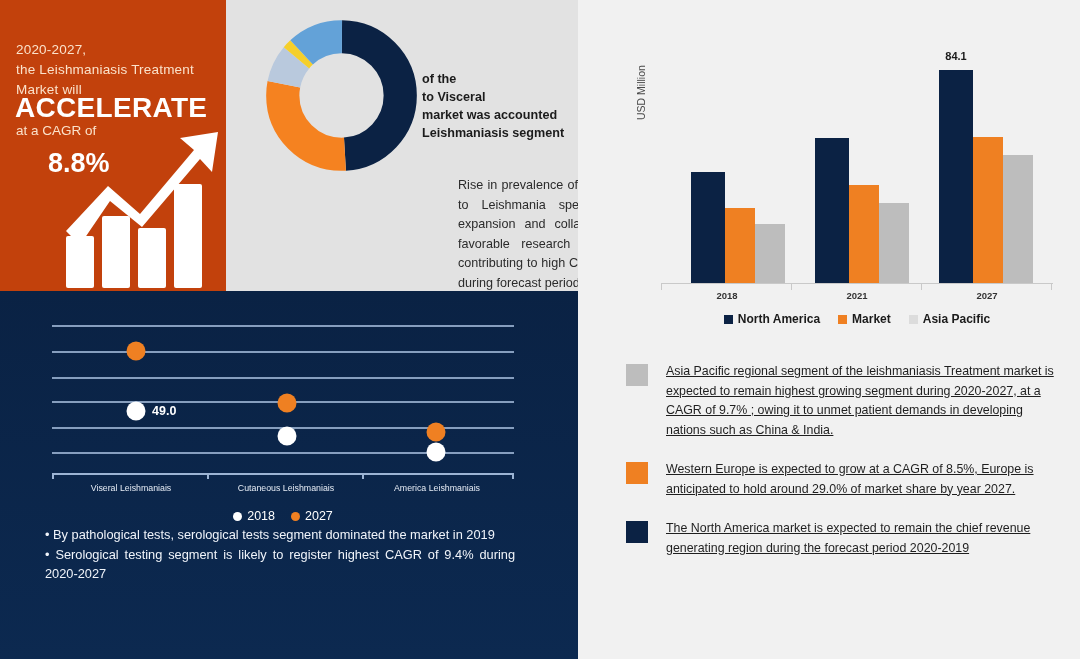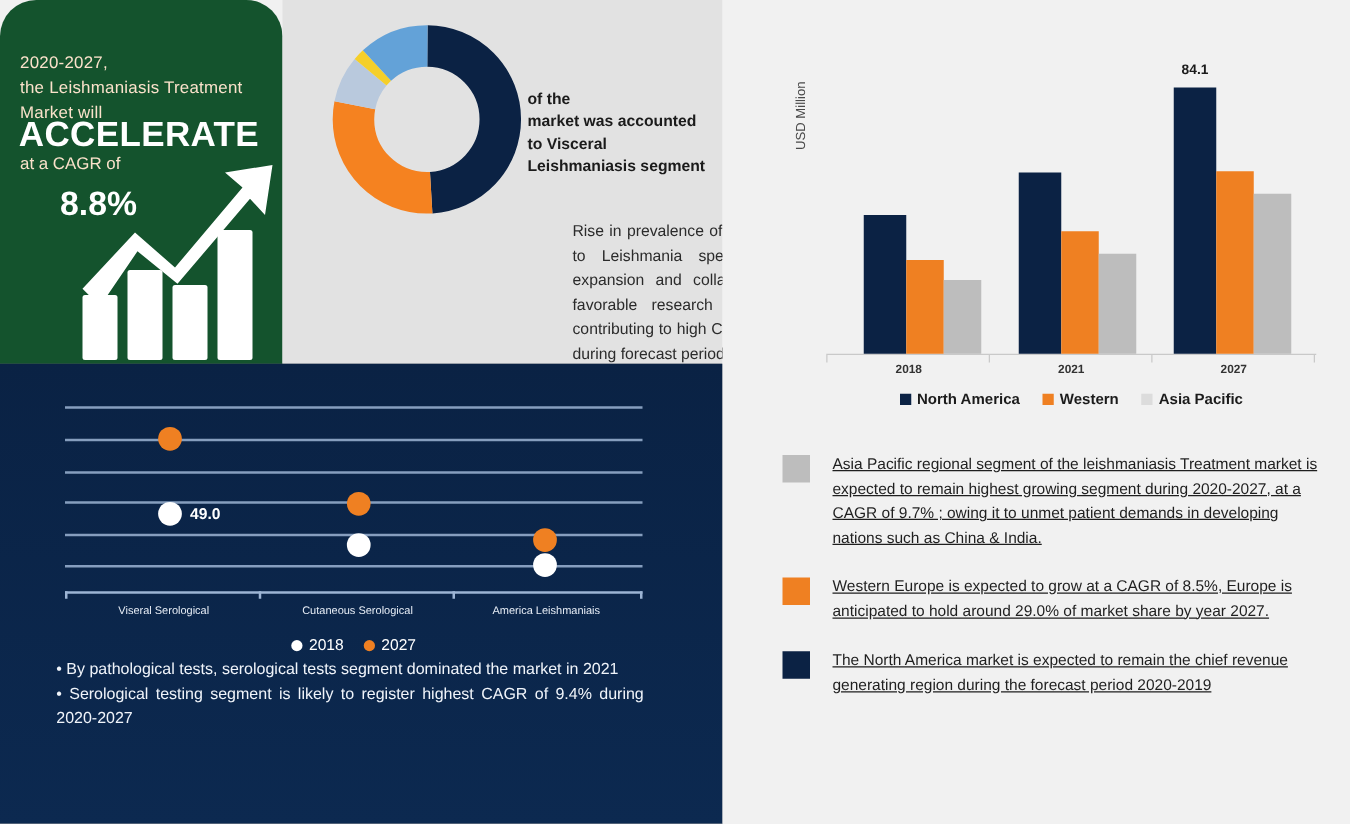--- a/index.html
+++ b/index.html
@@ -12,21 +12,21 @@
     position: relative; width: 1080px; height: 659px;
     background: #f1f1f1;
   }
 
   
   .left-col { position: absolute; left: 0; top: 0; width: 578px; height: 659px; }
 
   
   .hero {
     position: absolute; left: 0; top: 0; width: 226px; height: 377px;
-    background: #14532d; overflow: hidden; border-radius: 29px;
+    background: #c2410c; overflow: hidden;
   }
   .hero-lines {
     position: absolute; left: 16px; top: 40px; width: 200px;
     color: #fbe2cb; font-size: 13.5px; line-height: 20px; letter-spacing: .2px;
   }
   .hero-accelerate {
     position: absolute; left: 15px; top: 92px;
     color: #ffffff; font-size: 28px; font-weight: bold; letter-spacing: .3px;
   }
   .hero-cagr {
@@ -57,21 +57,21 @@
   }
   .donut-para {
     position: absolute; left: 232px; top: 176px; width: 334px;
     font-size: 12.6px; color: #2b2b2b; line-height: 19.5px;
     text-align: justify;
   }
 
   
   .navy {
     position: absolute; left: 0; top: 291px; width: 578px; height: 368px;
-    background: #737373;
+    background: #701a75;
   }
   .navy-inner { position: absolute; inset: 0; background: linear-gradient(180deg,#0a2244 0%,#0c2950 100%); }
 
   
   .dotplot { position: absolute; left: 52px; top: 26px; width: 462px; height: 158px; }
   .grid-line {
     position: absolute; left: 0; width: 462px; height: 2px;
     background: #9cb4d4; opacity: .85;
   }
   .axis-line { position: absolute; left: 0; top: 156px; width: 462px; height: 1.6px; background: #9cb4d4; }
@@ -179,22 +179,22 @@
           <circle cx="21" cy="21" r="15.915" fill="none" stroke="#0b2244" stroke-width="9" stroke-dasharray="49 51" stroke-dashoffset="25"></circle>
           <circle cx="21" cy="21" r="15.915" fill="none" stroke="#f58220" stroke-width="9" stroke-dasharray="29 71" stroke-dashoffset="-24"></circle>
           <circle cx="21" cy="21" r="15.915" fill="none" stroke="#b9c9dd" stroke-width="9" stroke-dasharray="8 92" stroke-dashoffset="-53"></circle>
           <circle cx="21" cy="21" r="15.915" fill="none" stroke="#f5cf2a" stroke-width="9" stroke-dasharray="2 98" stroke-dashoffset="-61"></circle>
           <circle cx="21" cy="21" r="15.915" fill="none" stroke="#63a2d8" stroke-width="9" stroke-dasharray="12 88" stroke-dashoffset="-63"></circle>
         </svg>
       </div>
 
       <div class="stat-sub">
         <div>of the</div>
+        <div>to Visceral</div>
         <div>market was accounted</div>
-        <div>to Visceral</div>
         <div>Leishmaniasis segment</div>
       </div>
 
       <div class="donut-para">Rise in prevalence of target  diseases like infections related to Leishmania species, increasing R&amp;D investment, expansion and collaboration by major companies, and favorable research funding scenario are key factors contributing to high CAGR Leishmaniasis Treatment market  during forecast period.</div>
     </div>
 
     <div class="navy">
       <div class="navy-inner"></div>
 
       <div class="dotplot">
@@ -214,38 +214,38 @@
         <div class="dot orange" style="left:84px;  top:34px"></div>
         <div class="dot white" style="left:84px;  top:94px"></div>
         <div class="dot-label" style="left:100px; top:94px">49.0</div>
 
         <div class="dot orange" style="left:235px; top:86px"></div>
         <div class="dot white" style="left:235px; top:119px"></div>
 
         <div class="dot orange" style="left:384px; top:115px"></div>
         <div class="dot white" style="left:384px; top:135px"></div>
 
-        <div class="cat-label" style="left:79px">Viseral Serological</div>
-        <div class="cat-label" style="left:234px">Cutaneous Serological</div>
+        <div class="cat-label" style="left:79px">Viseral Leishmaniais</div>
+        <div class="cat-label" style="left:234px">Cutaneous Leishmaniais</div>
         <div class="cat-label" style="left:385px">America Leishmaniais</div>
 
         <div class="dp-legend">
           <div class="item">
             <span class="swatch" style="background:#ffffff"></span>
             <span class="txt">2018</span>
           </div>
           <div class="item">
             <span class="swatch" style="background:#ef8022"></span>
             <span class="txt">2027</span>
           </div>
         </div>
       </div>
 
       <div class="bullets">
-        <p class="b">• By pathological tests, serological tests segment dominated the market in 2021</p>
+        <p class="b">• By pathological tests, serological tests segment dominated the market in 2019</p>
         <p class="b">• Serological testing segment is likely to register highest CAGR of 9.4% during 2020-2027</p>
       </div>
     </div>
   </div>
 
   <div class="right-col">
 
     <div class="barchart">
       <div class="y-axis-label">USD Million</div>
 
@@ -276,21 +276,21 @@
         <div class="x-tick-label" style="left:326px">2027</div>
       </div>
 
       <div class="bar-legend">
         <div class="item">
           <span class="swatch" style="background:#0b2244"></span>
           <span class="txt">North America</span>
         </div>
         <div class="item">
           <span class="swatch" style="background:#ef8022"></span>
-          <span class="txt">Western</span>
+          <span class="txt">Market</span>
         </div>
         <div class="item">
           <span class="swatch" style="background:#dcdcdc"></span>
           <span class="txt">Asia Pacific</span>
         </div>
       </div>
     </div>
 
     <div class="callouts">
       <div class="callout">

